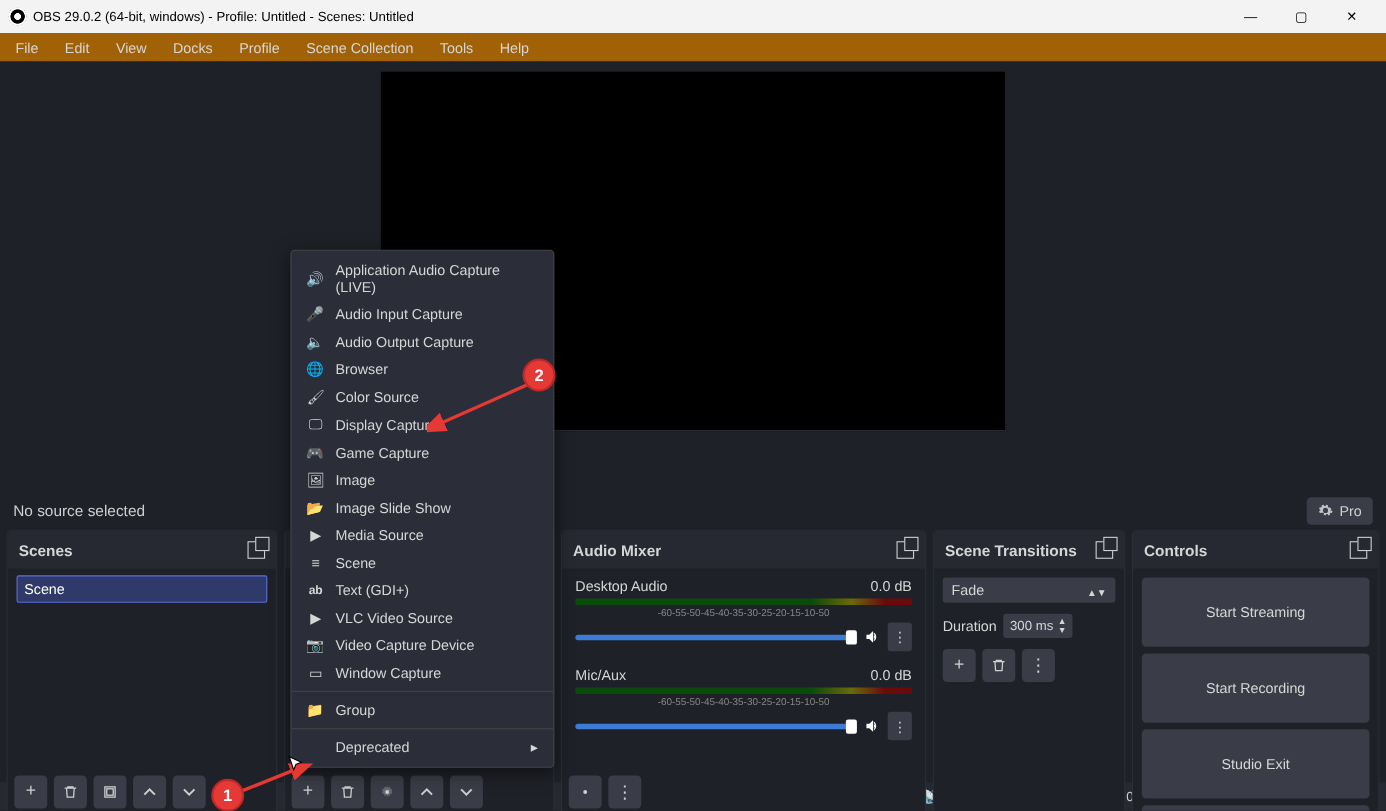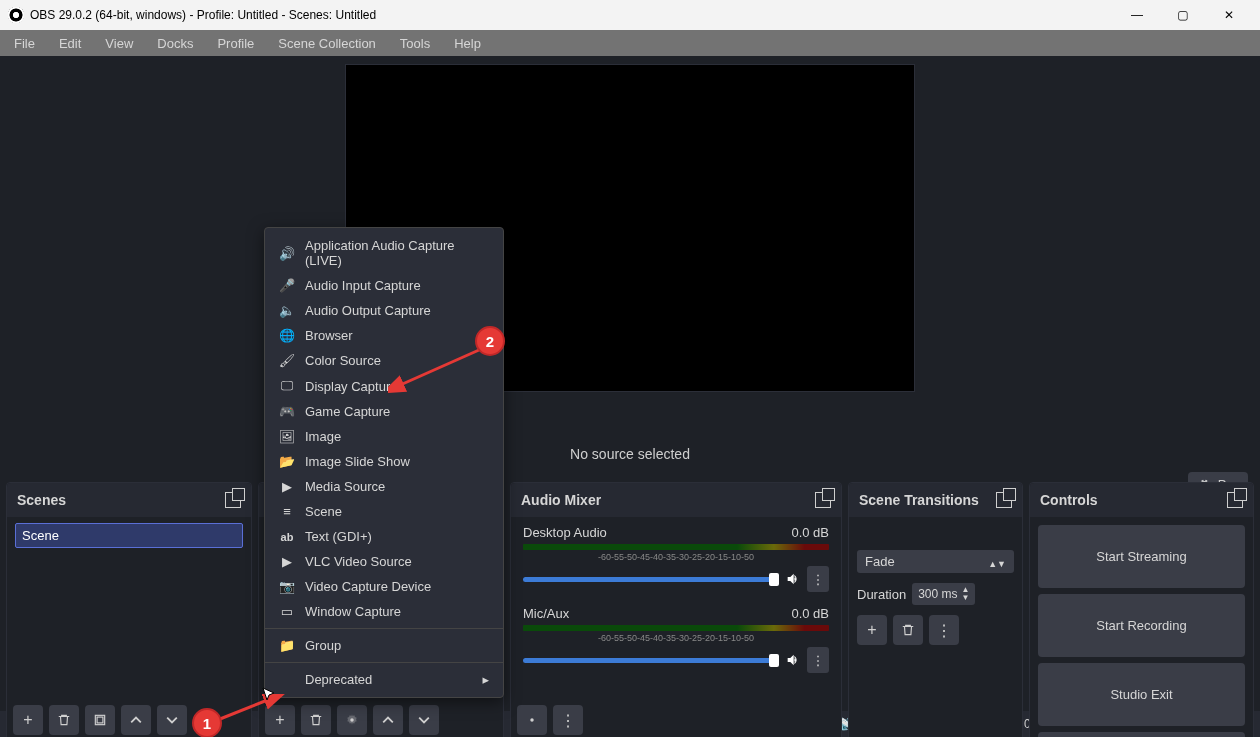--- a/index.html
+++ b/index.html
@@ -4,29 +4,29 @@
 <style>
 * { margin: 0; padding: 0; box-sizing: border-box; font-family: "Segoe UI", Tahoma, sans-serif; }
 body { width: 1260px; height: 737px; background: #1e2127; color: #d6d6d6; overflow: hidden; position: relative; }
 
 .titlebar { height: 30px; background: #f3f3f3; display: flex; align-items: center; padding: 0 8px; color: #000; font-size: 12px; }
 .titlebar .obs-ico { width: 16px; height: 16px; border-radius: 50%; background: radial-gradient(circle at 50% 50%, #fff 25%, #000 30%, #000 55%, #fff 60%, #fff 70%, #000 75%); margin-right: 6px; }
 .titlebar .title { flex: 1; }
 .titlebar .winbtns { display: flex; gap: 0; }
 .titlebar .winbtn { width: 46px; height: 30px; display: flex; align-items: center; justify-content: center; font-size: 12px; }
 
-.menubar { height: 26px; background: #737373; display: flex; align-items: center; padding: 0 4px; color: #d6d6d6; font-size: 13px; gap: 4px; }
+.menubar { height: 26px; background: #a16207; display: flex; align-items: center; padding: 0 4px; color: #d6d6d6; font-size: 13px; gap: 4px; }
 .menubar .mitem { padding: 3px 10px; }
 
 .workspace { position: relative; height: calc(100% - 30px - 26px - 26px); background: #1e2127; }
 
 .preview-area { position: relative; height: 390px; width: 100%; background: #1e2127; display: flex; align-items: flex-start; justify-content: center; padding-top: 8px; }
 .preview-canvas { width: 570px; height: 328px; background: #000; border: 1px solid #2b2e38; }
 
-.src-bar { height: 36px; display: flex; align-items: center; padding: 0 12px; font-size: 14px; color: #cfcfcf; gap: 10px; flex-direction: column; }
+.src-bar { height: 36px; display: flex; align-items: center; padding: 0 12px; font-size: 14px; color: #cfcfcf; gap: 10px; }
 .src-bar .props-btn { margin-left: auto; display: flex; align-items: center; gap: 6px; background: #3a3d47; padding: 5px 10px; border-radius: 4px; font-size: 13px;}
 .gear { width: 14px; height: 14px; display: inline-block; }
 
 .panels { display: flex; gap: 6px; padding: 0 6px; height: 260px; }
 .panel { background: #1e2127; border: 1px solid #2b2e38; border-radius: 4px; flex-shrink: 0; position: relative; }
 .panel-hdr { height: 34px; display: flex; align-items: center; justify-content: space-between; padding: 0 10px; font-size: 14px; font-weight: 600; background: #262932; border-radius: 4px 4px 0 0;}
 .pop-ico { width: 16px; height: 16px; border: 1.5px solid #cfcfcf; position: relative; }
 .pop-ico::after { content:""; position:absolute; width:11px; height:11px; border:1.5px solid #cfcfcf; top:-5px; right:-5px; background:#262932; }
 
 .p-scenes { width: 246px; }
@@ -44,21 +44,21 @@
 .mix-top { display: flex; justify-content: space-between; }
 .meter { height: 6px; background: linear-gradient(to right, #0a4a0a 0%, #0a4a0a 70%, #6a6a0a 82%, #6a0a0a 92%, #6a0a0a 100%); margin-top: 4px; border-radius: 1px; }
 .ticks { display: flex; justify-content: center; font-size: 9px; color: #888; margin-top: 2px;}
 .slider-row { display: flex; align-items: center; gap: 6px; margin-top: 4px; }
 .slider { flex: 1; height: 5px; background: #3c7bd6; border-radius: 3px; position: relative;}
 .slider::after { content:""; position:absolute; right:0; top:-4px; width:10px; height:13px; background:#fff; border-radius:2px;}
 .spk { width: 16px; }
 .dots-btn { width: 22px; height: 26px; background: #3a3d47; border-radius: 3px; display:flex; align-items:center; justify-content:center;}
 
 .trans-body { padding: 8px; font-size: 13px; }
-.sel { background: #3a3d47; padding: 4px 8px; border-radius: 3px; display: flex; justify-content: space-between; align-items: flex-end; margin-top: 25px;}
+.sel { background: #3a3d47; padding: 4px 8px; border-radius: 3px; display: flex; justify-content: space-between; align-items: flex-end;}
 .dur-row { display: flex; align-items: center; gap: 6px; margin-top: 10px;}
 .spin { background: #3a3d47; padding: 3px 6px; border-radius: 3px; display: flex; align-items: center; gap: 4px; font-size: 12px; }
 .trans-btns { display: flex; gap: 6px; margin-top: 10px; }
 
 .ctrl-body { padding: 8px; display: flex; flex-direction: column; gap: 6px; }
 .ctrl-btn { background: #3a3d47; padding: 24px; text-align: center; border-radius: 4px; font-size: 13px;}
 .ctrl-row { display: flex; gap: 6px; }
 .ctrl-row .ctrl-btn:first-child { flex:1; }
 .ctrl-row .sq { width: 34px; padding: 8px 0; }
 

